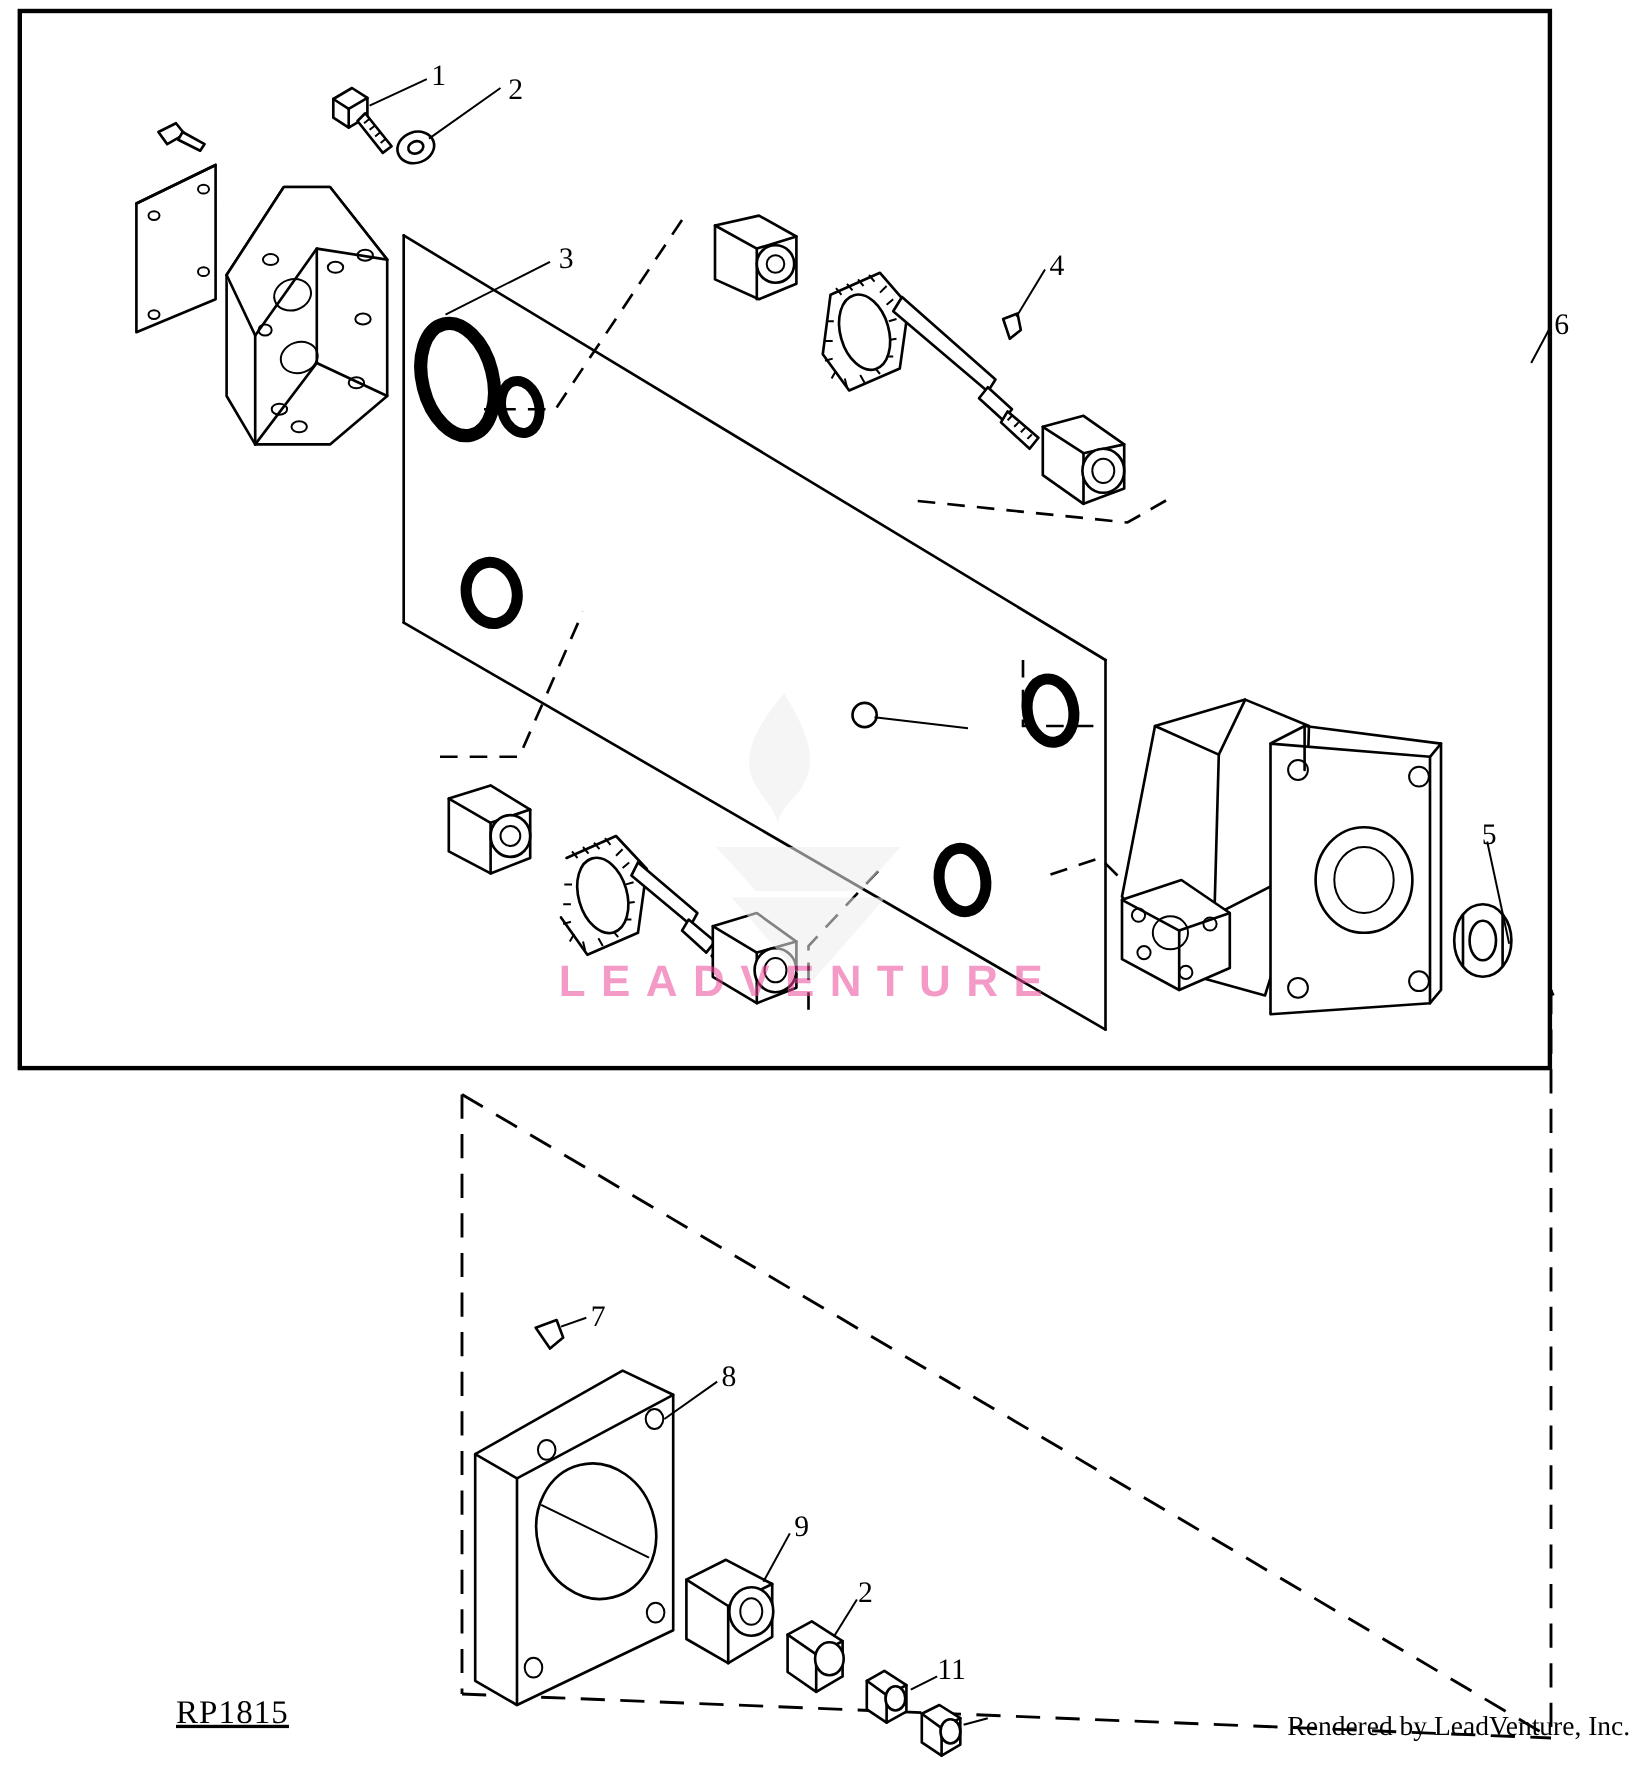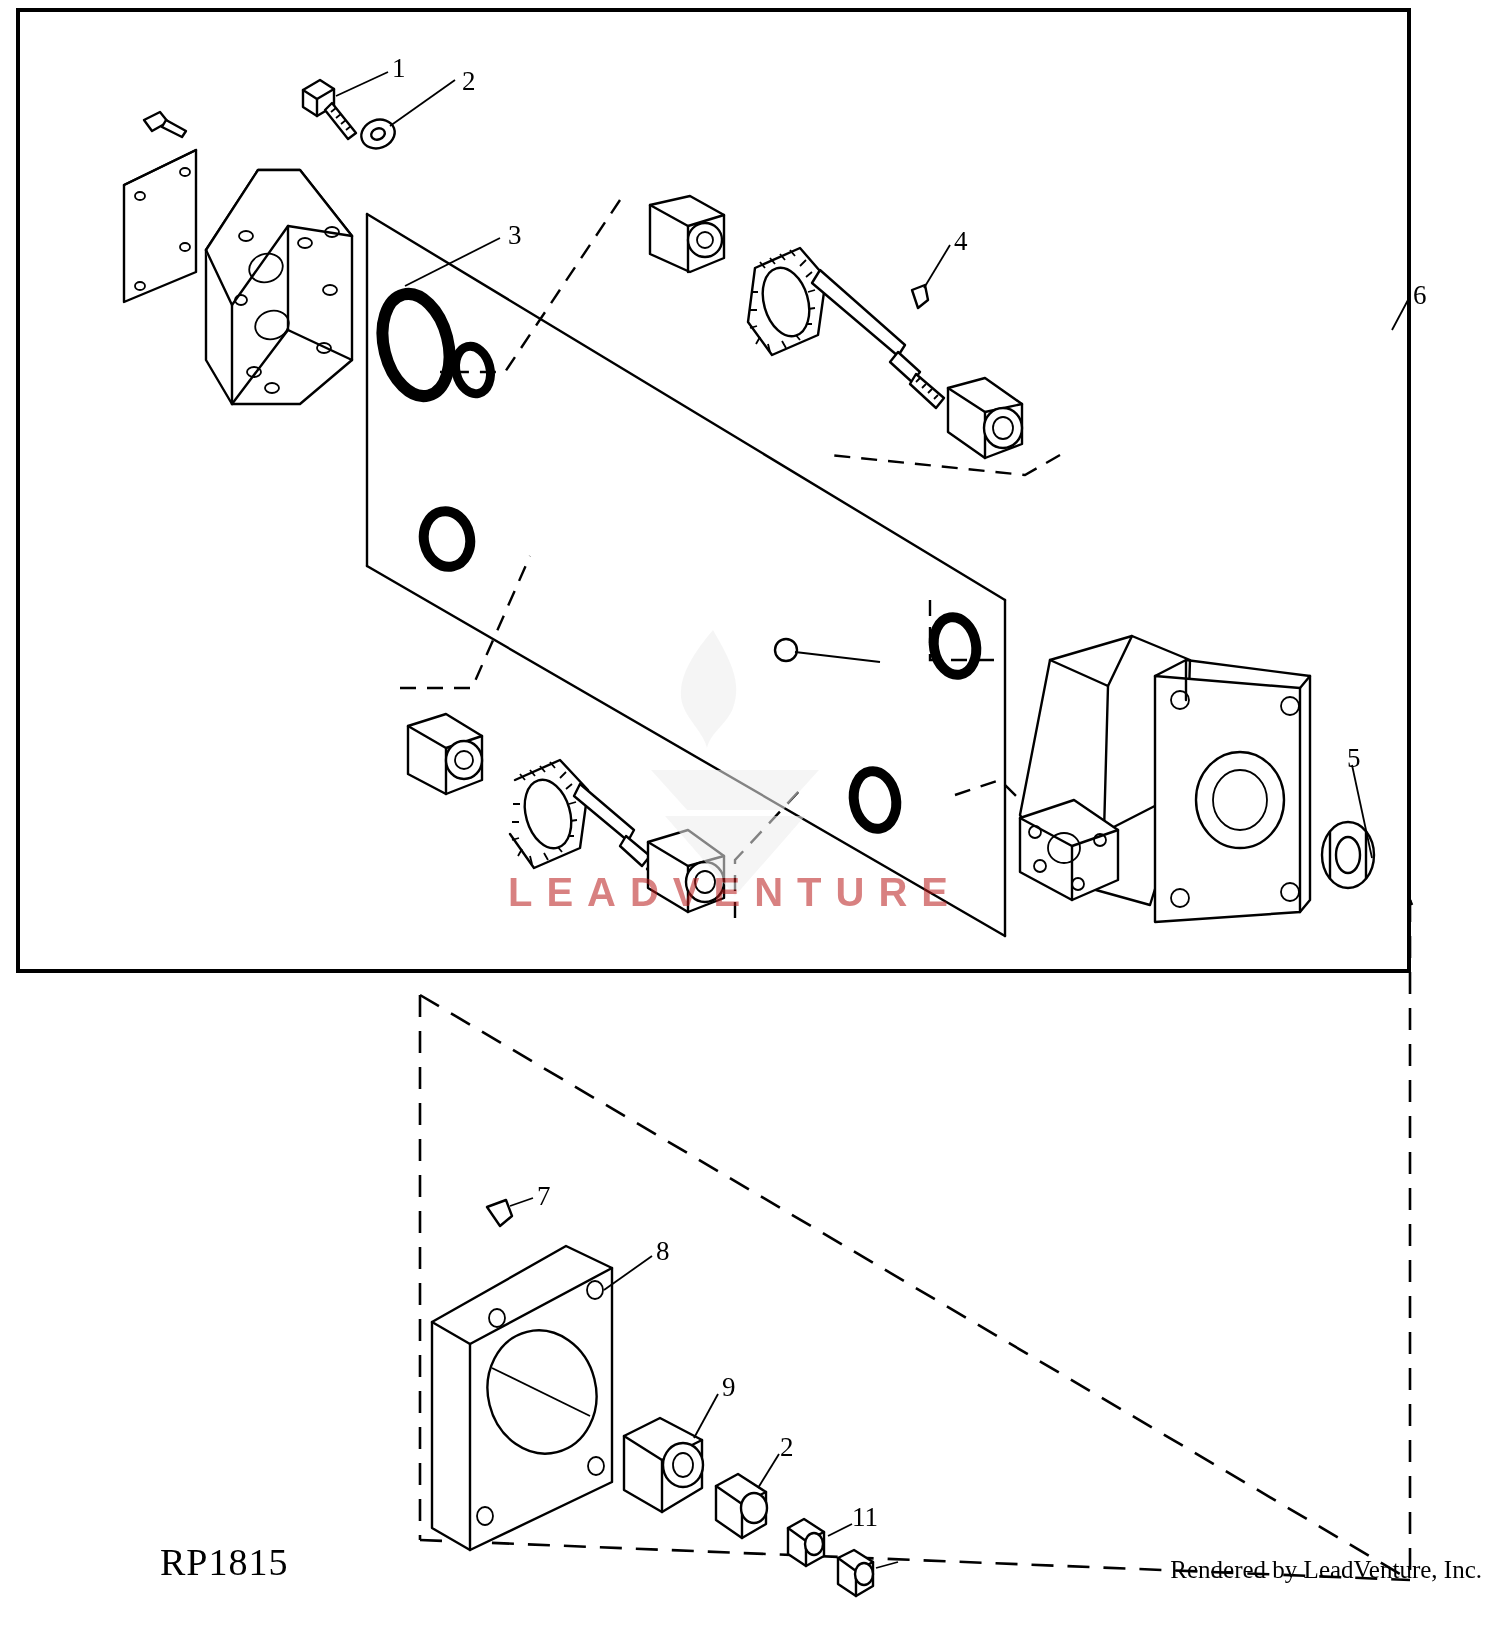--- a/index.html
+++ b/index.html
@@ -40,30 +40,31 @@
     opacity:.55;
   }
   #watermark .wm-text{
     position:absolute;
     left:0; top:250px;
     width:560px;
     text-align:center;
     font-family:"Liberation Sans", sans-serif;
     font-size:40px;
     letter-spacing:14px;
-    color:#b91c1c;
+    color:#ec4899;
     font-weight:bold;
   }
   
   #rpcode{
     position:absolute;
     left:160px; top:1540px;
     font-family:"Liberation Serif", serif;
-    font-size:38px;
+    font-size:30px;
     letter-spacing:1px;
+    text-decoration:underline;
   }
   #rendered{
     position:absolute;
     right:18px; top:1556px;
     font-family:"Liberation Serif", serif;
     font-size:25px;
   }
   svg{display:block;}
   #art{position:absolute;left:0;top:0;width:1500px;height:1627px;pointer-events:none;}
   .st{fill:none;stroke:#000;stroke-width:2.4;stroke-linejoin:round;stroke-linecap:round;}

